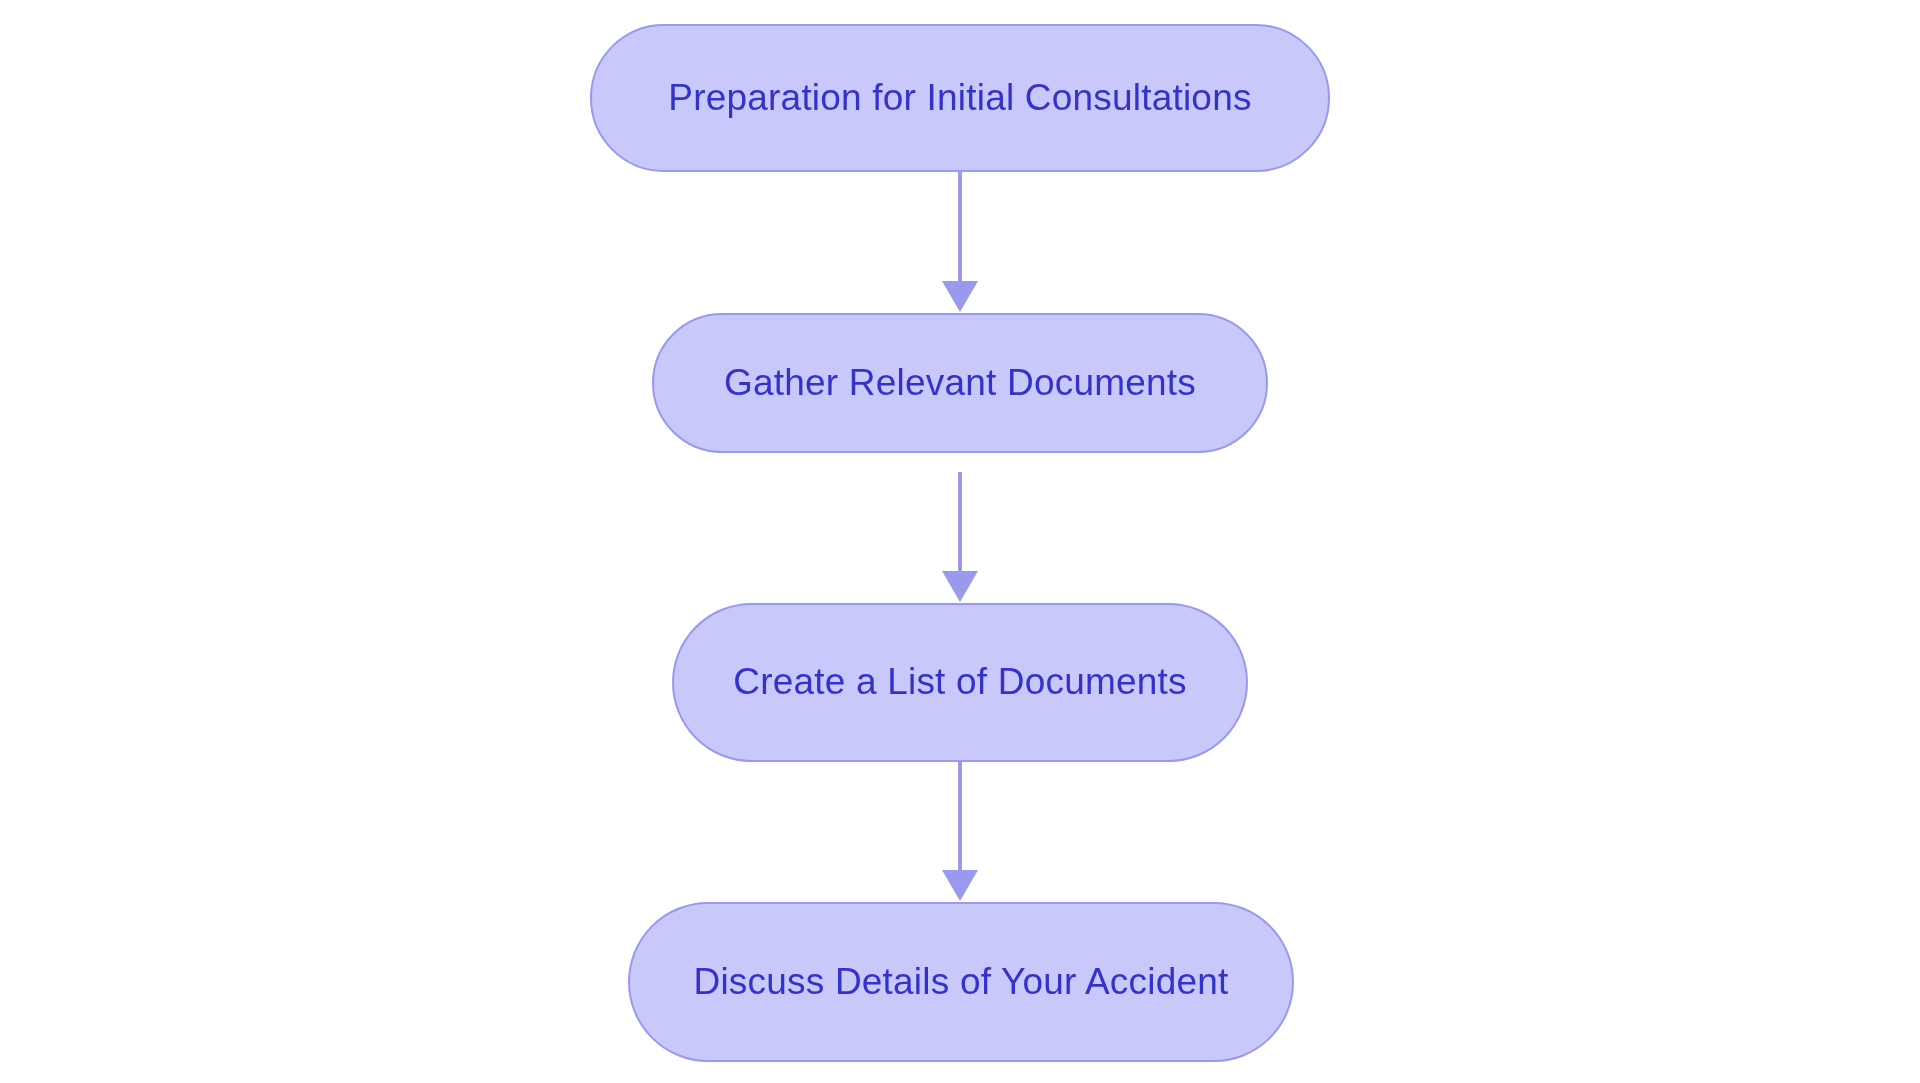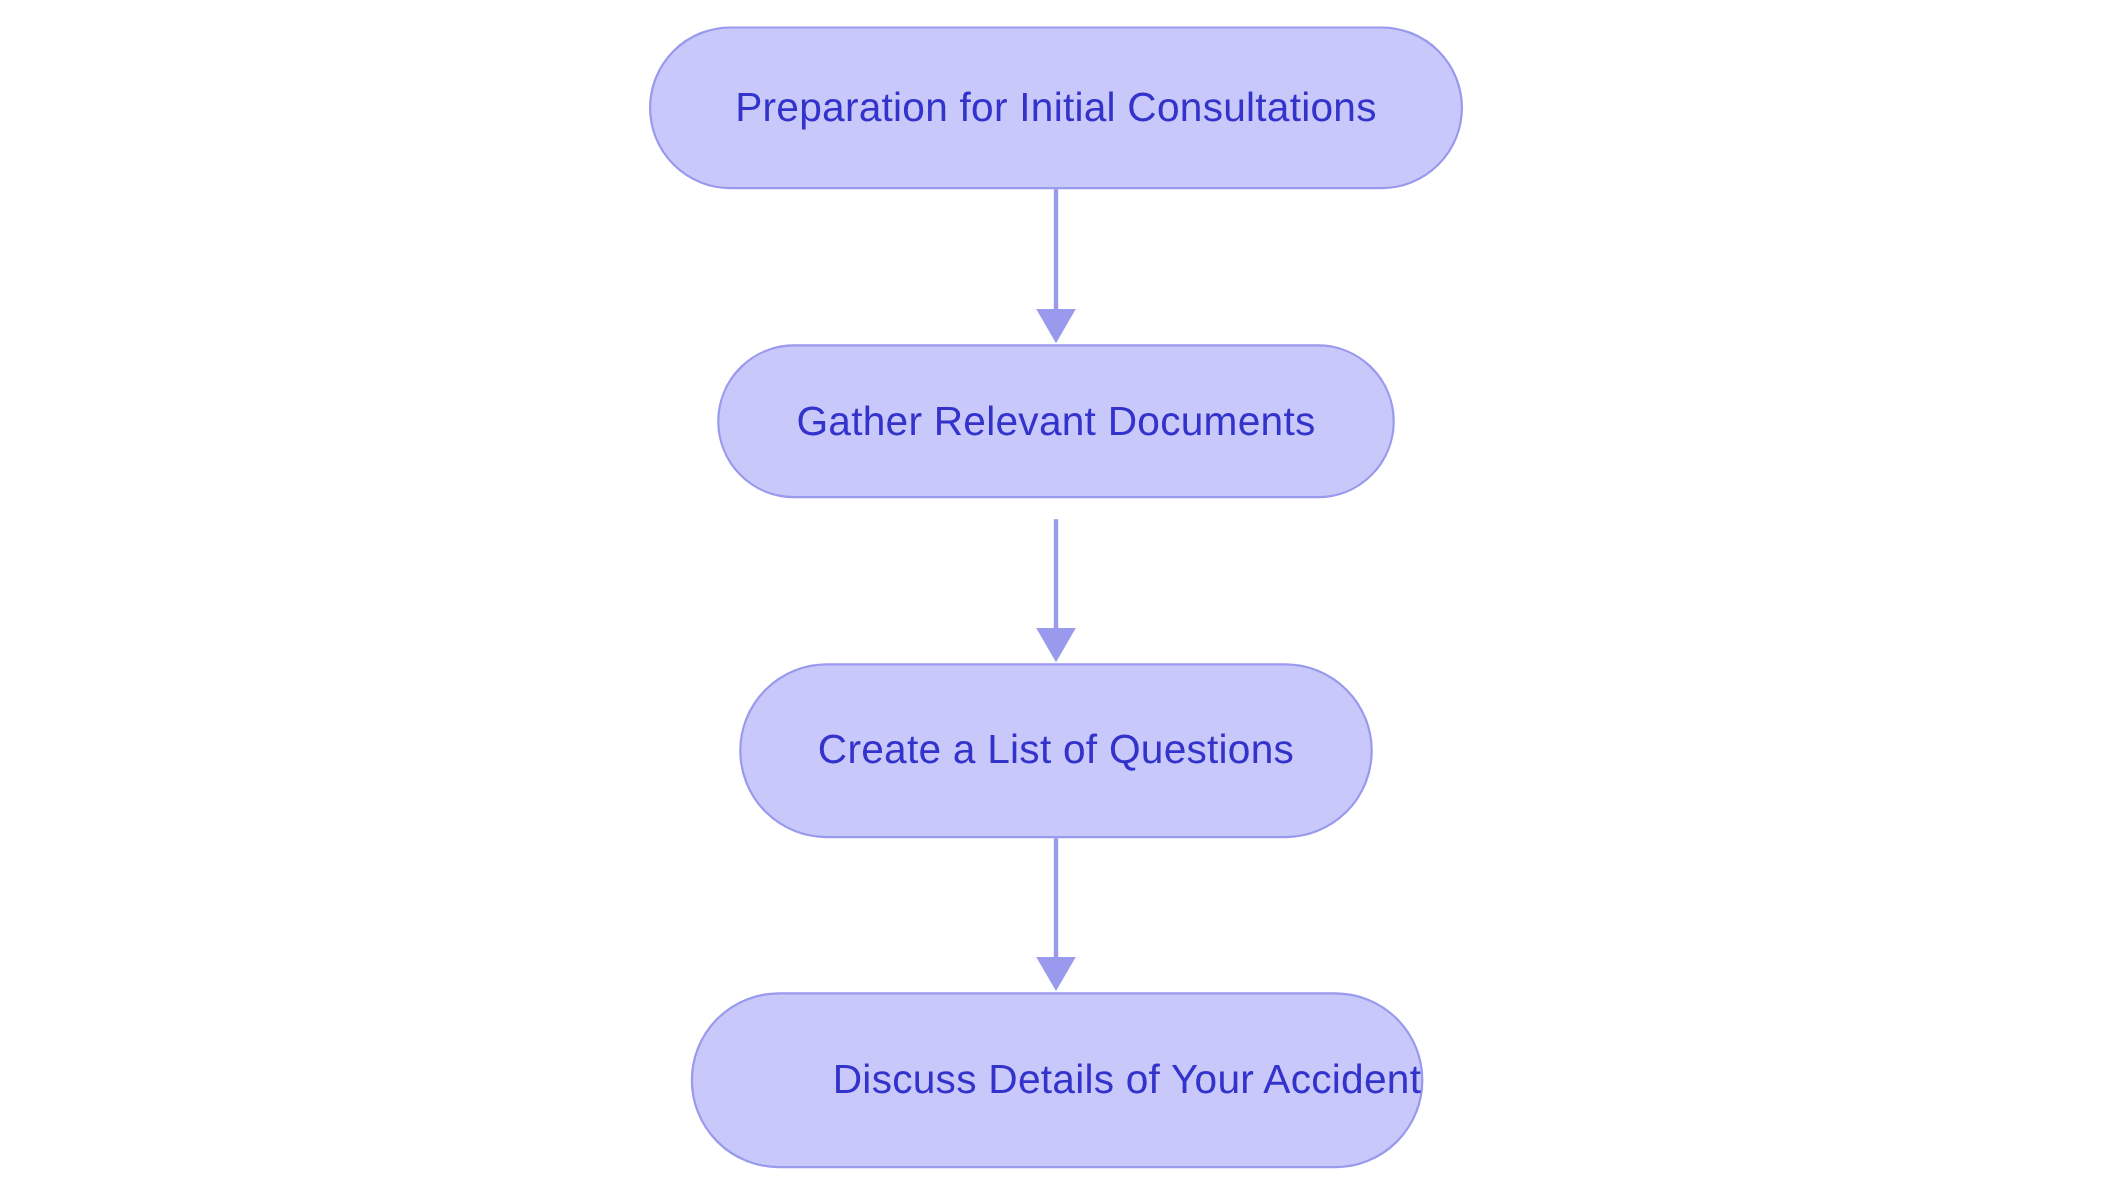--- a/index.html
+++ b/index.html
@@ -42,21 +42,21 @@
     line-height: 1.1;
     letter-spacing: 0.2px;
     white-space: nowrap;
     user-select: none;
   }
 
   
   #node-1 { left: 590px;  top: 24px;   width: 740px; height: 148px; }
   #node-2 { left: 652px;  top: 313px;  width: 616px; height: 140px; }
   #node-3 { left: 672px;  top: 603px;  width: 576px; height: 159px; }
-  #node-4 { left: 628px;  top: 902px;  width: 666px; height: 160px; justify-content: flex-end; }
+  #node-4 { left: 628px;  top: 902px;  width: 666px; height: 160px; }
 
   
   .edge {
     position: absolute;
     left: 0;
     top: 0;
     width: 1920px;
     height: 1083px;
     pointer-events: none;
     overflow: visible;
@@ -93,20 +93,20 @@
 
   <div class="node" id="node-1">
     <span class="node-label">Preparation for Initial Consultations</span>
   </div>
 
   <div class="node" id="node-2">
     <span class="node-label">Gather Relevant Documents</span>
   </div>
 
   <div class="node" id="node-3">
-    <span class="node-label">Create a List of Questions</span>
+    <span class="node-label">Create a List of Documents</span>
   </div>
 
   <div class="node" id="node-4">
     <span class="node-label">Discuss Details of Your Accident</span>
   </div>
 
 </div>
 
 </body></html>

